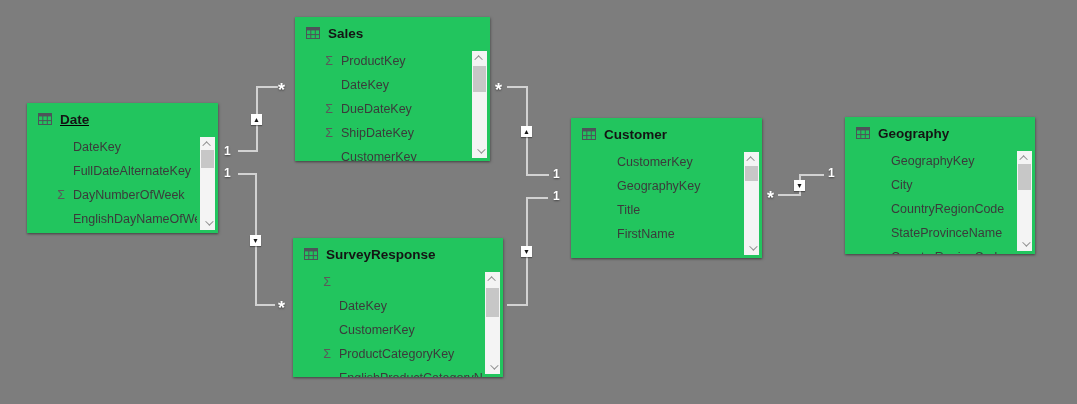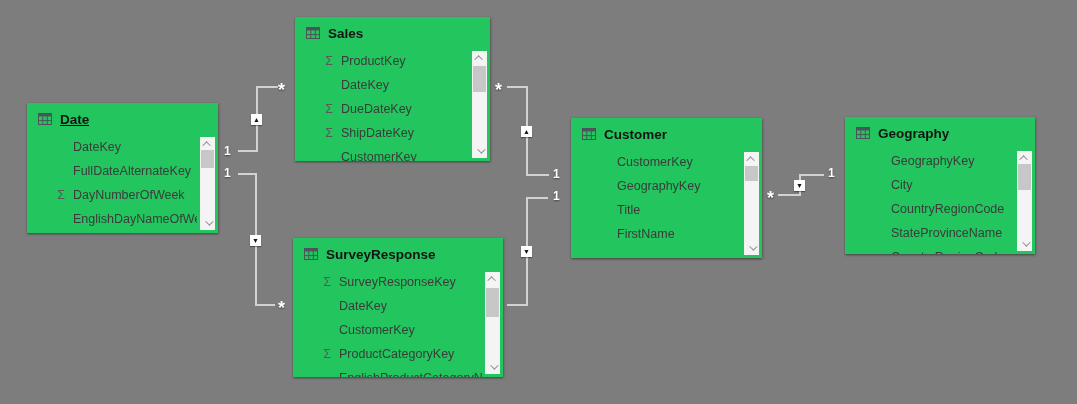--- a/index.html
+++ b/index.html
@@ -213,21 +213,20 @@
           <rect x="0" y="0" width="14" height="3.4" fill="#4d5459"></rect>
           <line x1="4.8" y1="3" x2="4.8" y2="12" stroke="#4d5459"></line>
           <line x1="9.3" y1="3" x2="9.3" y2="12" stroke="#4d5459"></line>
           <line x1="0" y1="7.6" x2="14" y2="7.6" stroke="#4d5459"></line>
         </svg>
       <span class="ttitle">SurveyResponse</span>
     </div>
     <div class="rows">
       <div class="frow">
           <span class="sigma">Σ</span>
-          <span class="flabel">SurveyResponseKey</span>
         </div>
       <div class="frow">
           <span class="sigma"></span>
           <span class="flabel">DateKey</span>
         </div>
       <div class="frow">
           <span class="sigma"></span>
           <span class="flabel">CustomerKey</span>
         </div>
       <div class="frow">

